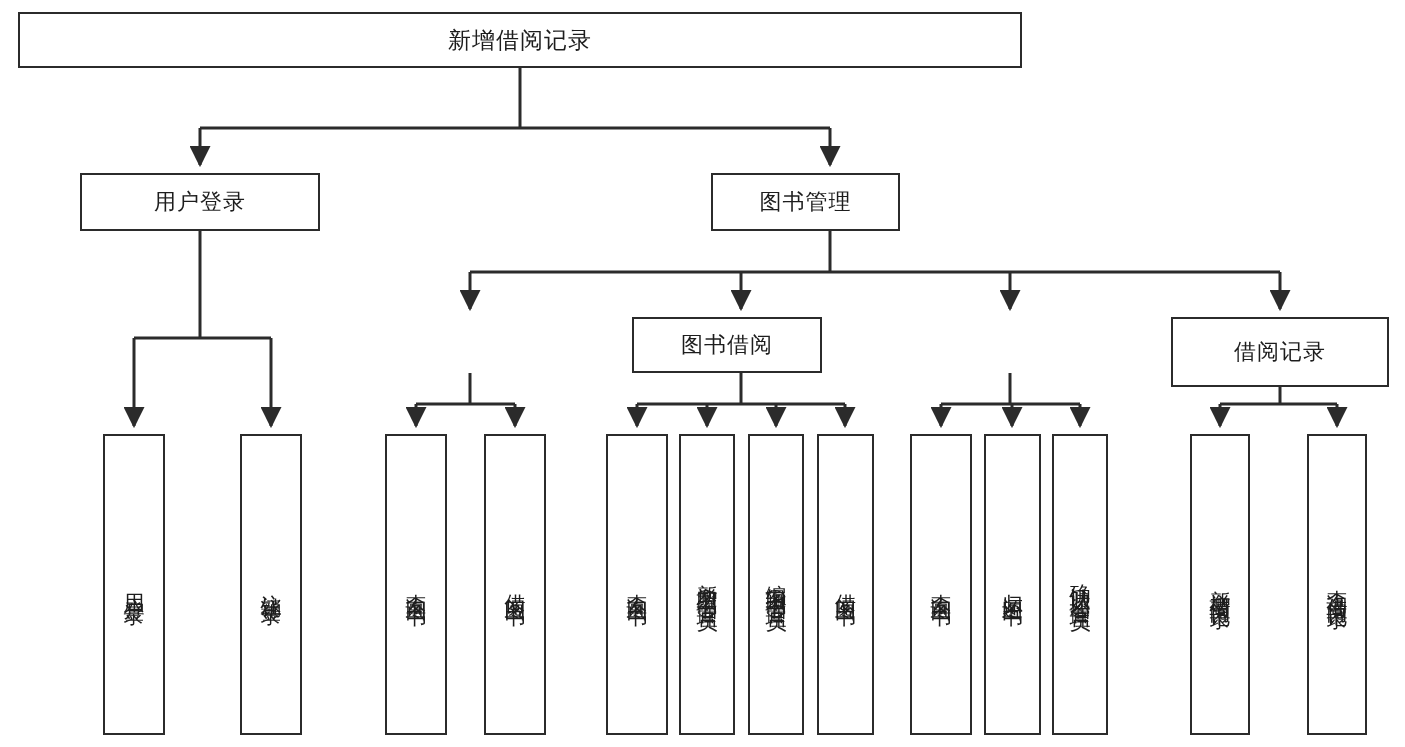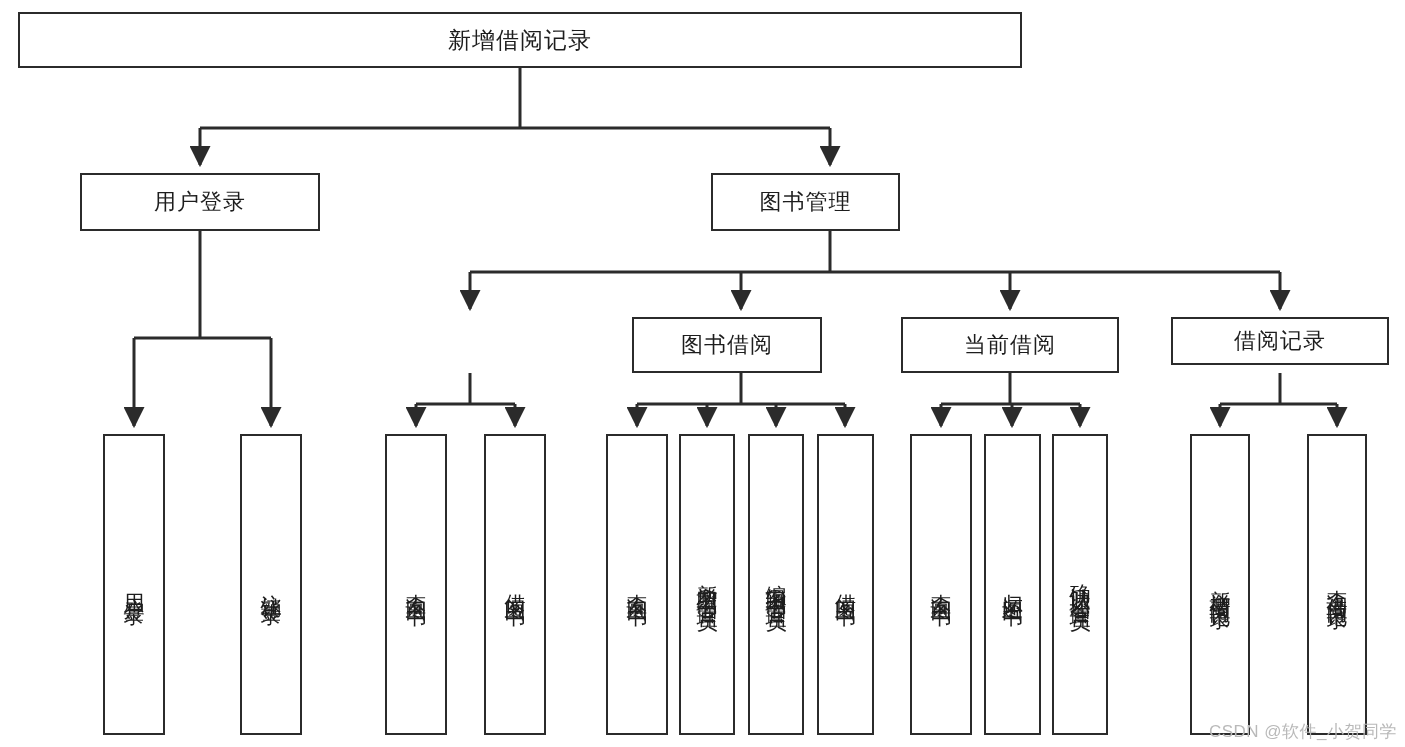--- a/index.html
+++ b/index.html
@@ -122,32 +122,30 @@
 
     </g>
   </svg>
 
   <div class="node node-h node-root" style="left: 18px; top: 12px; width: 1004px; height: 56px;">新增借阅记录</div>
 
   <div class="node node-h" style="left: 80px; top: 173px; width: 240px; height: 58px;">用户登录</div>
   <div class="node node-h" style="left: 711px; top: 173px; width: 189px; height: 58px;">图书管理</div>
 
   <div class="node node-h" style="left: 632px; top: 317px; width: 190px; height: 56px;">图书借阅</div>
-  <div class="node node-h" style="left: 901px; top: 317px; width: 218px; height: 56px;">当前借阅</div>
-  <div class="node node-h" style="left: 1171px; top: 317px; width: 218px; height: 48px;">借阅记录</div>
+  <div class="node node-h" style="left: 1171px; top: 317px; width: 218px; height: 70px;">借阅记录</div>
 
   <div class="node node-leaf" style="left: 103px; top: 434px; width: 62px; height: 301px;">用户登录</div>
   <div class="node node-leaf" style="left: 240px; top: 434px; width: 62px; height: 301px;">注销登录</div>
   <div class="node node-leaf" style="left: 385px; top: 434px; width: 62px; height: 301px;">查询图书</div>
   <div class="node node-leaf" style="left: 484px; top: 434px; width: 62px; height: 301px;">借阅图书</div>
   <div class="node node-leaf" style="left: 606px; top: 434px; width: 62px; height: 301px;">查询图书</div>
   <div class="node node-leaf" style="left: 679px; top: 434px; width: 56px; height: 301px;">新增图书（管理员）</div>
   <div class="node node-leaf" style="left: 748px; top: 434px; width: 56px; height: 301px;">编辑图书（管理员）</div>
   <div class="node node-leaf" style="left: 817px; top: 434px; width: 57px; height: 301px;">借阅图书</div>
   <div class="node node-leaf" style="left: 910px; top: 434px; width: 62px; height: 301px;">查询图书</div>
   <div class="node node-leaf" style="left: 984px; top: 434px; width: 57px; height: 301px;">归还图书</div>
   <div class="node node-leaf" style="left: 1052px; top: 434px; width: 56px; height: 301px;">确认归还（管理员）</div>
   <div class="node node-leaf" style="left: 1190px; top: 434px; width: 60px; height: 301px;">新增借阅记录</div>
   <div class="node node-leaf" style="left: 1307px; top: 434px; width: 60px; height: 301px;">查询借阅记录</div>
 
-  <div class="watermark">CSDN @软件_小贺同学</div>
 
 </div>
 
 </body></html>

